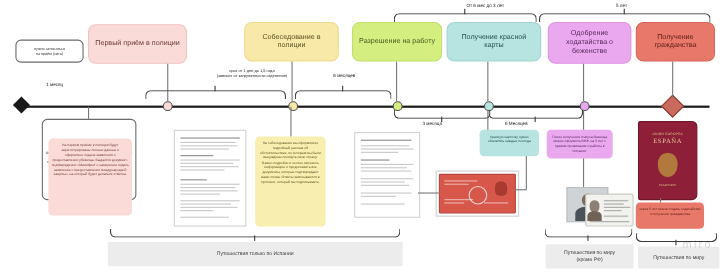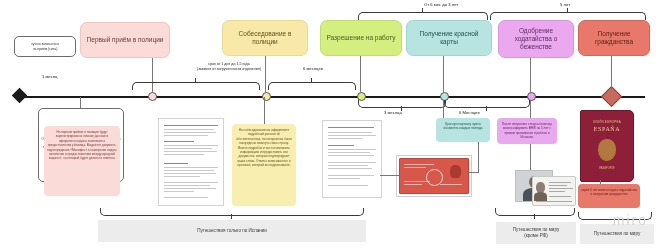--- a/index.html
+++ b/index.html
@@ -89,21 +89,21 @@
      color:#e8cf9c;font-size:6px;letter-spacing:.6px;font-family:"Liberation Serif",serif;}
   .passport .crest{position:absolute;background:#b9893f;opacity:.85;
      border-radius:45% 45% 50% 50%;}
   .passport .pb{position:absolute;left:0;right:0;text-align:center;
      color:#dcbb80;font-size:2.6px;}
 
   .photo-sm{position:absolute;background:#cfd3d6;border:1px solid #b9bec1;overflow:hidden;}
   .photo-sm .h{position:absolute;background:#7d6a5c;border-radius:50%;}
   .photo-sm .s{position:absolute;background:#4a5159;border-radius:42% 42% 0 0;}
 
-  .watermark{position:absolute;right:12px;bottom:20px;font-size:14px;
+  .watermark{position:absolute;right:12px;bottom:20px;font-size:10px;
      color:#d6d6d6;letter-spacing:2px;font-family:"Liberation Sans",sans-serif;}
 </style>
 </head>
 <body>
 
 <div class="canvas">
 
   <div class="axis-start"></div>
   <div class="axis"></div>
   <div class="axis-end"></div>

